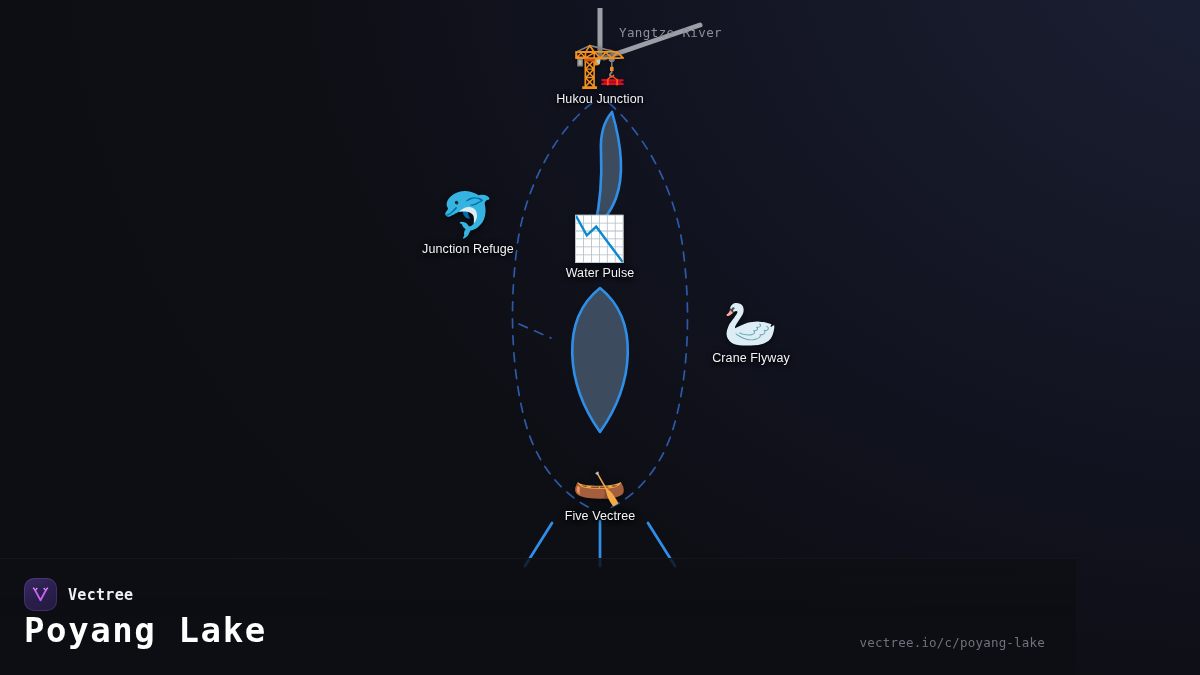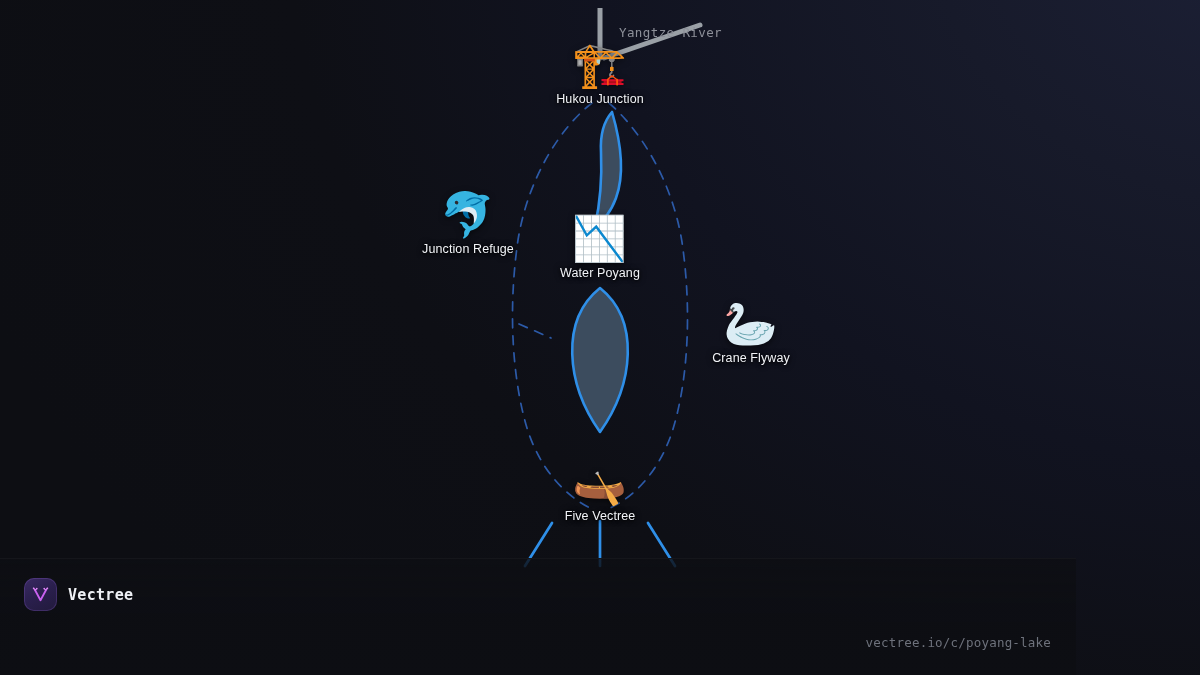--- a/index.html
+++ b/index.html
@@ -75,21 +75,21 @@
     font-family:"DejaVu Sans Mono","Liberation Mono", monospace;
     font-size:15px; font-weight:bold; color:#eef0f5; letter-spacing:.3px;
   }
   #page-title {
     position:absolute; left:24px; top:51px;
     font-family:"DejaVu Sans Mono","Liberation Mono", monospace;
     font-size:34px; font-weight:bold; color:#ffffff;
     letter-spacing:1.6px;
   }
   #site-url {
-    position:absolute; right:25px; bottom:25px;
+    position:absolute; right:31px; bottom:25px;
     font-family:"DejaVu Sans Mono","Liberation Mono", monospace;
     font-size:12.5px; color:#6e727c; letter-spacing:.2px;
   }
 </style>
 </head>
 <body>
 
 <div id="stage">
 
   <div id="map-canvas">
@@ -147,21 +147,21 @@
       <div class="node-label">Hukou Junction</div>
     </div>
 
     <div class="node" style="left:468px; top:216px;">
       <div class="glyph">🐬</div>
       <div class="node-label">Junction Refuge</div>
     </div>
 
     <div class="node" style="left:600px; top:240px;">
       <div class="glyph">📉</div>
-      <div class="node-label">Water Poyang</div>
+      <div class="node-label">Water Pulse</div>
     </div>
 
     <div class="node" style="left:751px; top:325px;">
       <div class="glyph">🦢</div>
       <div class="node-label">Crane Flyway</div>
     </div>
 
     <div class="node" style="left:600px; top:483px;">
       <div class="glyph">🛶</div>
       <div class="node-label">Five Vectree</div>
@@ -178,17 +178,18 @@
           <path d="M18.8 6.6 L20.6 4.2 M18.8 6.6 L16.7 4.6" fill="none" stroke="#d977f5" stroke-width="1.5" stroke-linecap="round"></path>
           <circle cx="3.4" cy="4.2" r="1.15" fill="#e089f7"></circle>
           <circle cx="7.3" cy="4.6" r="1.0" fill="#e089f7"></circle>
           <circle cx="20.6" cy="4.2" r="1.15" fill="#e089f7"></circle>
           <circle cx="16.7" cy="4.6" r="1.0" fill="#e089f7"></circle>
         </svg>
       </div>
       <div id="brand-name">Vectree</div>
     </div>
 
+    <div id="page-title">Poyang Lake</div>
 
     <div id="site-url">vectree.io/c/poyang-lake</div>
   </div>
 
 </div>
 
 </body></html>

